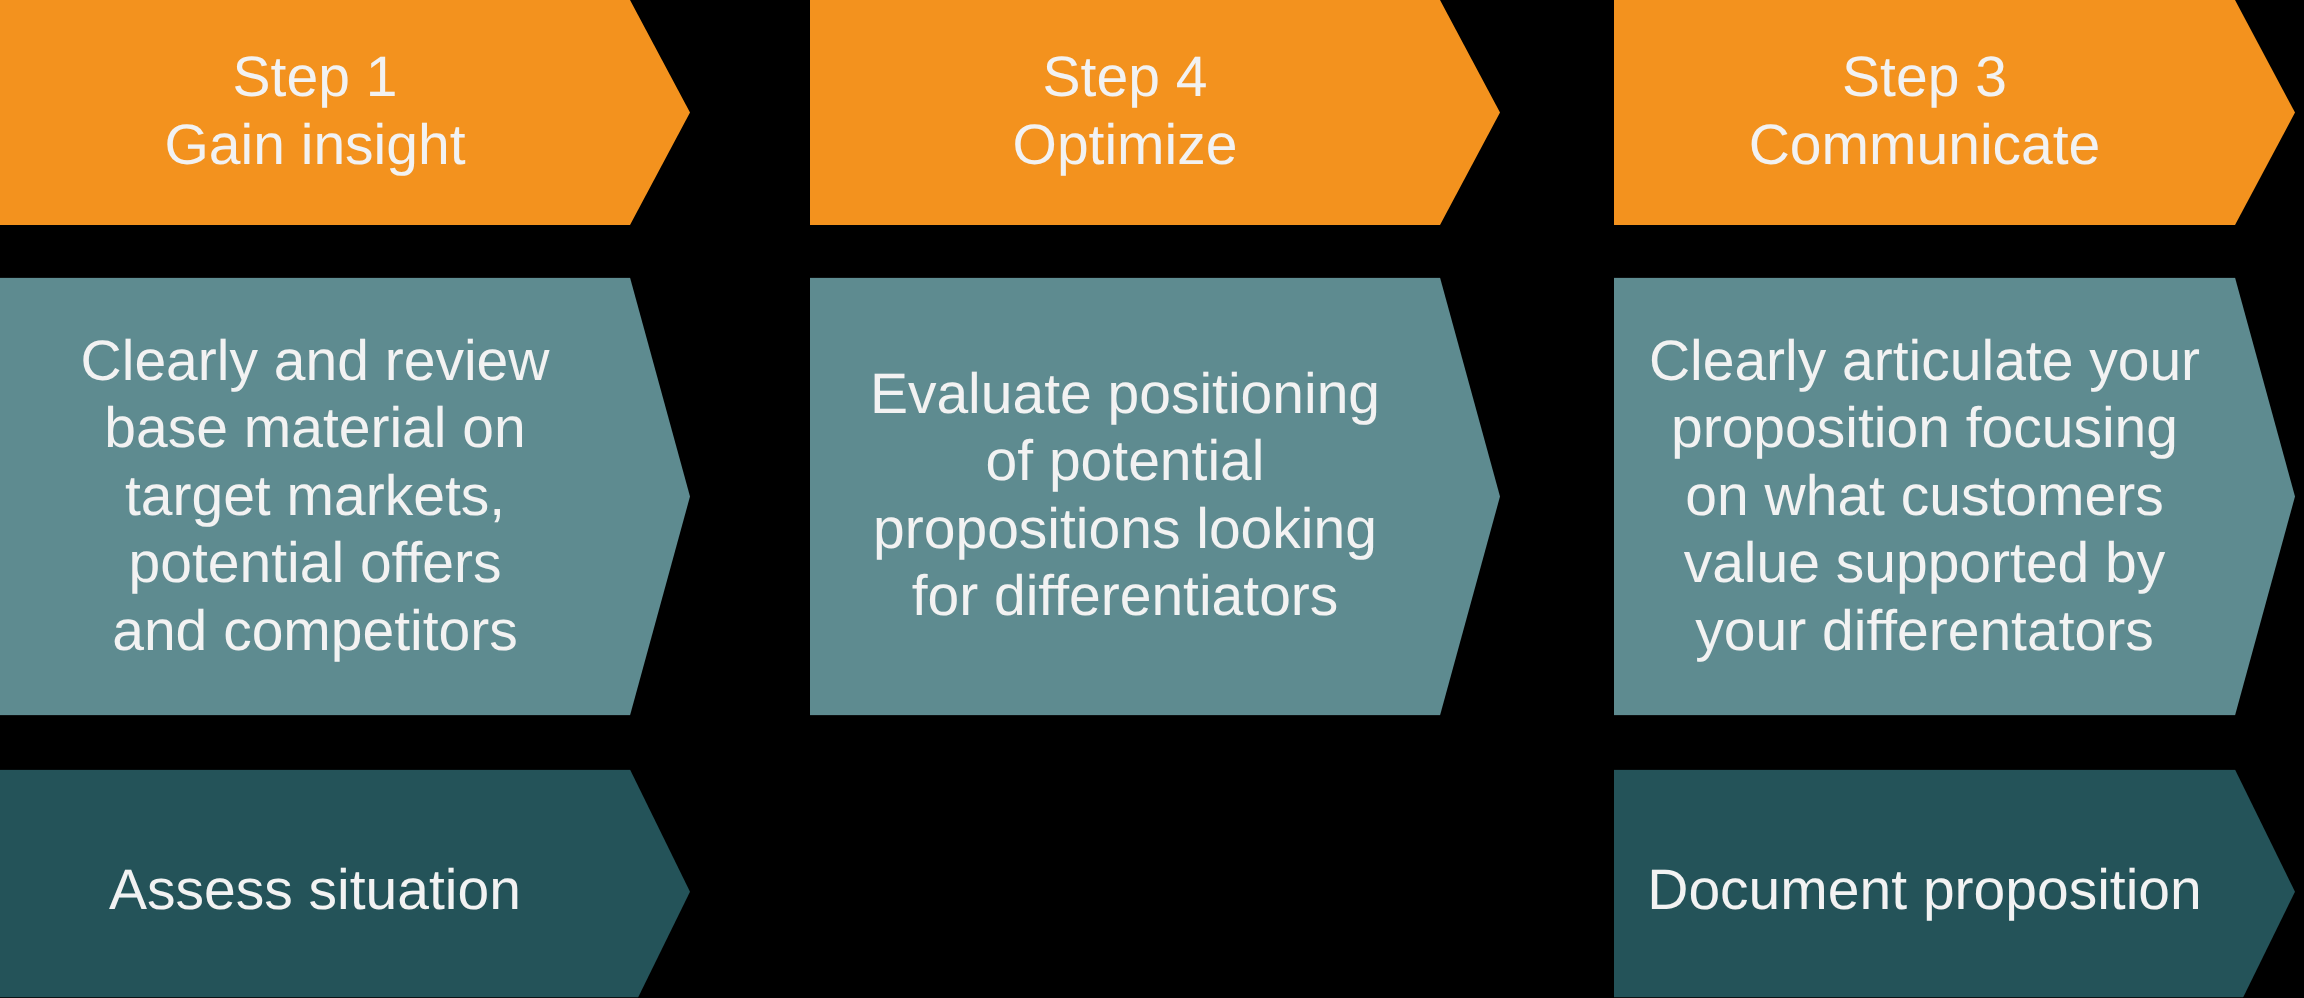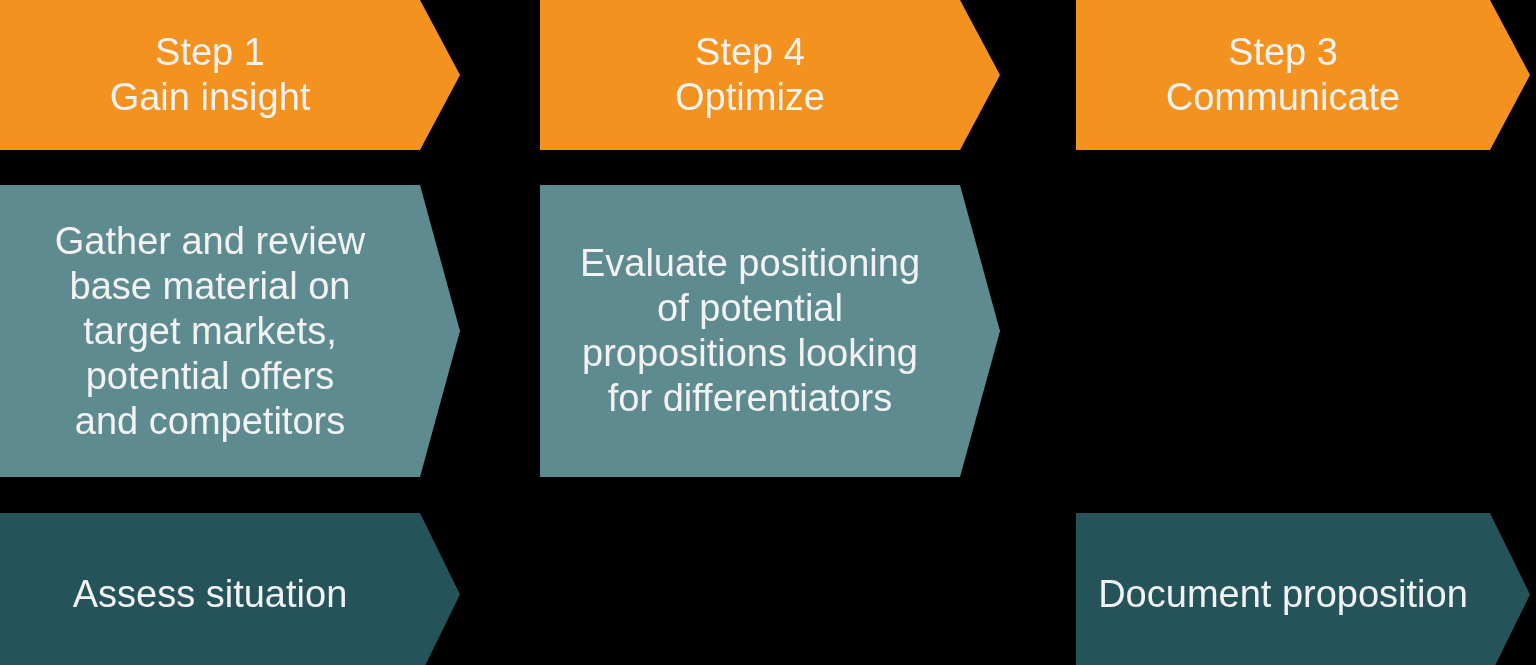--- a/index.html
+++ b/index.html
@@ -51,21 +51,21 @@
 </head>
 <body>
 
 <div class="diagram">
 
   <div class="arrow row-header row-1 col-1">
     <div class="label">Step 1
 Gain insight</div>
   </div>
   <div class="arrow row-description row-2 col-1">
-    <div class="label">Gather and review
+    <div class="label">Clearly and review
 base material on
 target markets,
 potential offers
 and competitors</div>
   </div>
   <div class="arrow row-outcome row-3 col-1">
     <div class="label">Assess situation</div>
   </div>
 
   <div class="arrow row-header row-1 col-2">
@@ -76,17 +76,24 @@
     <div class="label">Evaluate positioning
 of potential
 propositions looking
 for differentiators</div>
   </div>
 
   <div class="arrow row-header row-1 col-3">
     <div class="label">Step 3
 Communicate</div>
   </div>
+  <div class="arrow row-description row-2 col-3">
+    <div class="label">Clearly articulate your
+proposition focusing
+on what customers
+value supported by
+your differentators</div>
+  </div>
   <div class="arrow row-outcome row-3 col-3">
     <div class="label">Document proposition</div>
   </div>
 
 </div>
 
 </body></html>

